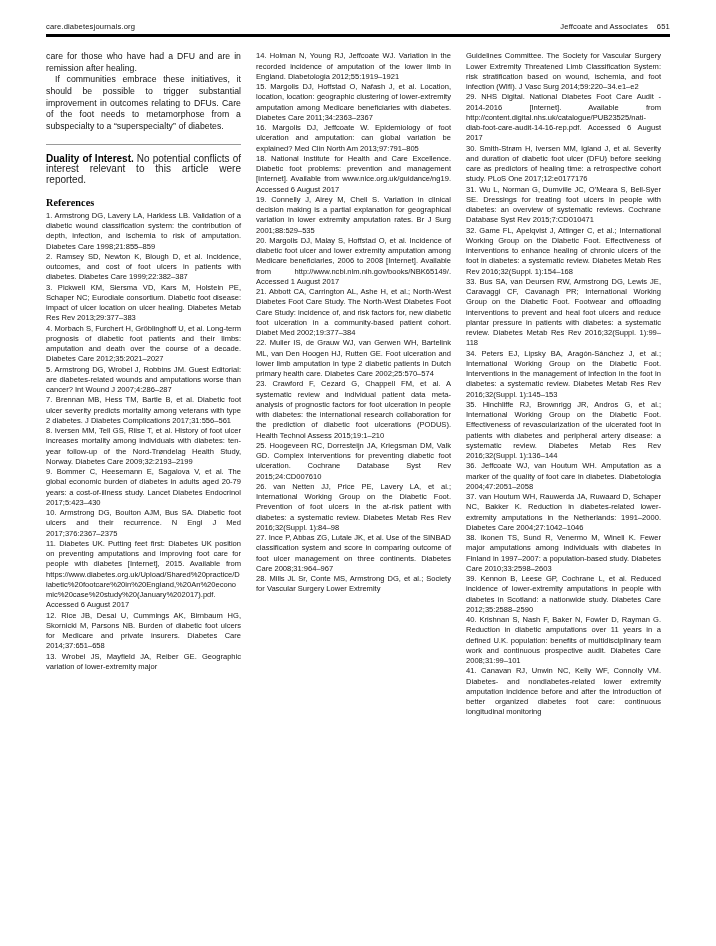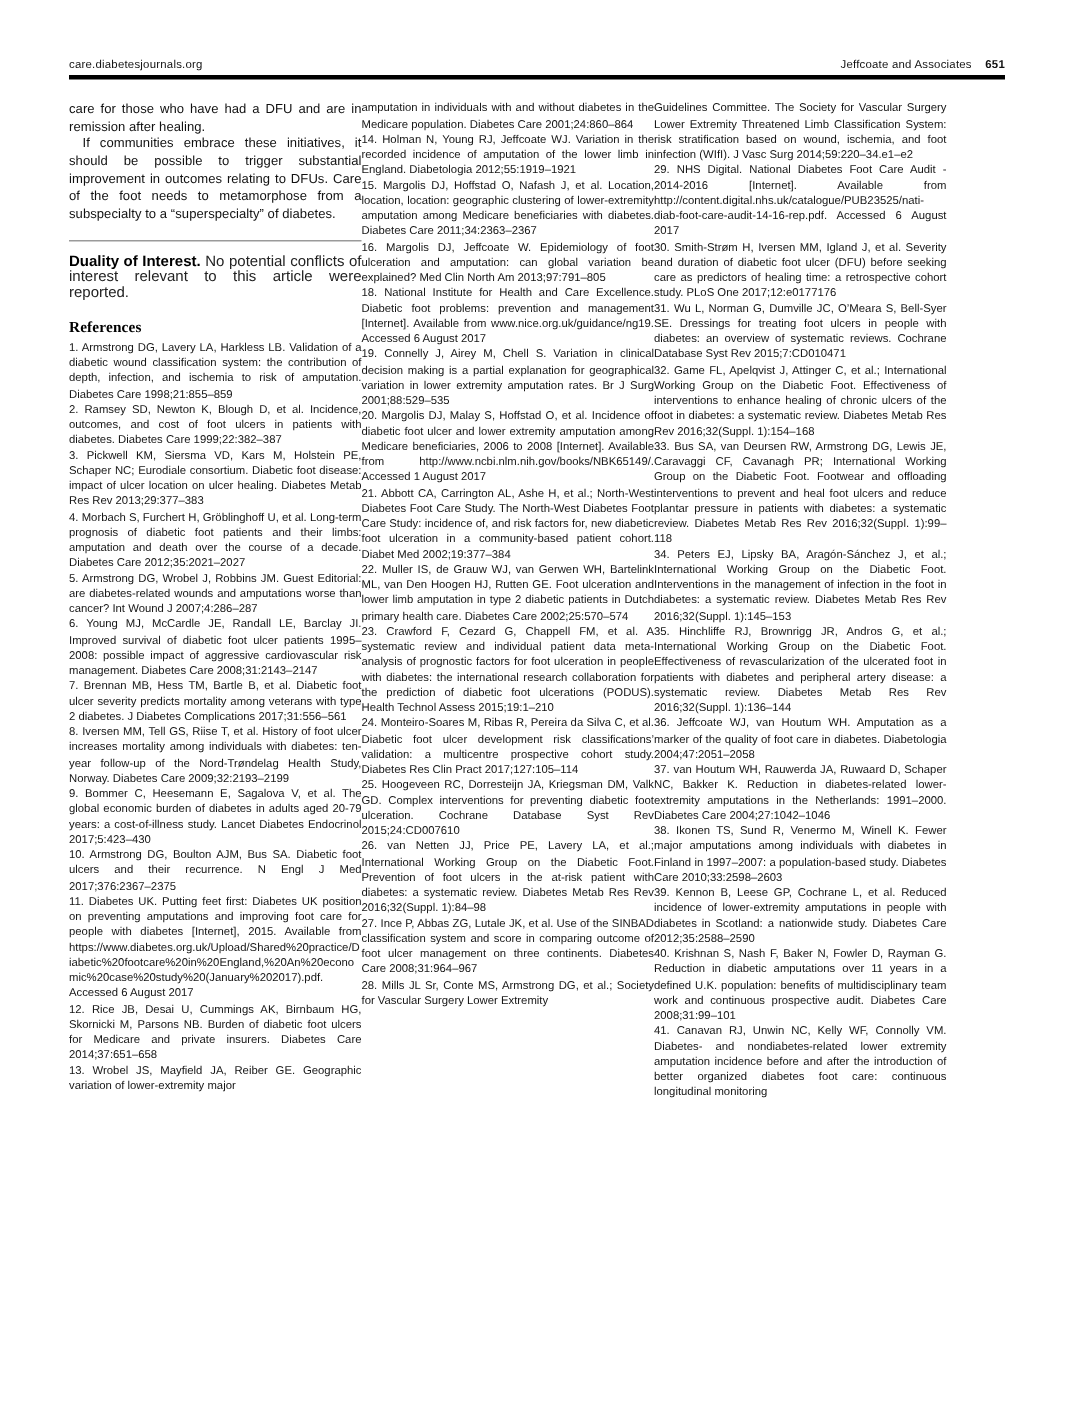--- a/index.html
+++ b/index.html
@@ -31,33 +31,32 @@
     letter-spacing: 0.02em;
     color: #111;
     padding-bottom: 3px;
   }
   .runhead .left { white-space: nowrap; text-align: right; }
   .runhead .right {
     white-space: nowrap;
     display: flex;
     gap: 9px;
     align-items: center;
-    margin-top: 16px;
   }
-  .runhead .pageno { font-weight: 700; }
+  .runhead .pageno { font-weight: 400; }
   .rule {
     height: 3.4px;
     background: #000000;
     width: 100%;
     margin-bottom: 14px;
   }
   
   .cols {
     display: flex;
-    gap: 0;
+    gap: 15px;
     align-items: flex-start;
   }
   .col {
     width: 195px;
     flex: 0 0 195px;
   }
   
   .body-par {
     font-size: 8.7px;
     line-height: 11.55px;
@@ -128,44 +127,41 @@
       <p class="doi"><b>Duality of Interest.</b><span> No potential conflicts of interest relevant to this article were reported.</span></p>
 
       <p class="refs-head">References</p>
 
       <div class="ref-list">
         <p class="ref">1. Armstrong DG, Lavery LA, Harkless LB. Validation of a diabetic wound classification system: the contribution of depth, infection, and ischemia to risk of amputation. Diabetes Care 1998;21:855–859</p>
         <p class="ref">2. Ramsey SD, Newton K, Blough D, et al. Incidence, outcomes, and cost of foot ulcers in patients with diabetes. Diabetes Care 1999;22:382–387</p>
         <p class="ref">3. Pickwell KM, Siersma VD, Kars M, Holstein PE, Schaper NC; Eurodiale consortium. Diabetic foot disease: impact of ulcer location on ulcer healing. Diabetes Metab Res Rev 2013;29:377–383</p>
         <p class="ref">4. Morbach S, Furchert H, Gröblinghoff U, et al. Long-term prognosis of diabetic foot patients and their limbs: amputation and death over the course of a decade. Diabetes Care 2012;35:2021–2027</p>
         <p class="ref">5. Armstrong DG, Wrobel J, Robbins JM. Guest Editorial: are diabetes-related wounds and amputations worse than cancer? Int Wound J 2007;4:286–287</p>
-        <p class="ref">6. Young MJ, McCardle JE, Randall LE, Barclay JI. Improved survival of diabetic foot ulcer patients 1995–2008: possible impact of aggressive cardiovascular risk management. Diabetes Care 2008;31:2143–2147</p>
         <p class="ref">7. Brennan MB, Hess TM, Bartle B, et al. Diabetic foot ulcer severity predicts mortality among veterans with type 2 diabetes. J Diabetes Complications 2017;31:556–561</p>
         <p class="ref">8. Iversen MM, Tell GS, Riise T, et al. History of foot ulcer increases mortality among individuals with diabetes: ten-year follow-up of the Nord-Trøndelag Health Study, Norway. Diabetes Care 2009;32:2193–2199</p>
         <p class="ref">9. Bommer C, Heesemann E, Sagalova V, et al. The global economic burden of diabetes in adults aged 20-79 years: a cost-of-illness study. Lancet Diabetes Endocrinol 2017;5:423–430</p>
         <p class="ref">10. Armstrong DG, Boulton AJM, Bus SA. Diabetic foot ulcers and their recurrence. N Engl J Med 2017;376:2367–2375</p>
         <p class="ref">11. Diabetes UK. Putting feet first: Diabetes UK position on preventing amputations and improving foot care for people with diabetes [Internet], 2015. Available from https://www.diabetes.org.uk/Upload/Shared%20practice/Diabetic%20footcare%20in%20England,%20An%20economic%20case%20study%20(January%202017).pdf. Accessed 6 August 2017</p>
         <p class="ref">12. Rice JB, Desai U, Cummings AK, Birnbaum HG, Skornicki M, Parsons NB. Burden of diabetic foot ulcers for Medicare and private insurers. Diabetes Care 2014;37:651–658</p>
         <p class="ref">13. Wrobel JS, Mayfield JA, Reiber GE. Geographic variation of lower-extremity major</p>
       </div>
     </div>
 
     <div class="col">
       <div class="ref-list">
-        <p class="ref">amputation in individuals with and without diabetes in the Medicare population. Diabetes Care 2001;24:860–864</p>
         <p class="ref">14. Holman N, Young RJ, Jeffcoate WJ. Variation in the recorded incidence of amputation of the lower limb in England. Diabetologia 2012;55:1919–1921</p>
         <p class="ref">15. Margolis DJ, Hoffstad O, Nafash J, et al. Location, location, location: geographic clustering of lower-extremity amputation among Medicare beneficiaries with diabetes. Diabetes Care 2011;34:2363–2367</p>
         <p class="ref">16. Margolis DJ, Jeffcoate W. Epidemiology of foot ulceration and amputation: can global variation be explained? Med Clin North Am 2013;97:791–805</p>
         <p class="ref">18. National Institute for Health and Care Excellence. Diabetic foot problems: prevention and management [Internet]. Available from www.nice.org.uk/guidance/ng19. Accessed 6 August 2017</p>
         <p class="ref">19. Connelly J, Airey M, Chell S. Variation in clinical decision making is a partial explanation for geographical variation in lower extremity amputation rates. Br J Surg 2001;88:529–535</p>
         <p class="ref">20. Margolis DJ, Malay S, Hoffstad O, et al. Incidence of diabetic foot ulcer and lower extremity amputation among Medicare beneficiaries, 2006 to 2008 [Internet]. Available from http://www.ncbi.nlm.nih.gov/books/NBK65149/. Accessed 1 August 2017</p>
         <p class="ref">21. Abbott CA, Carrington AL, Ashe H, et al.; North-West Diabetes Foot Care Study. The North-West Diabetes Foot Care Study: incidence of, and risk factors for, new diabetic foot ulceration in a community-based patient cohort. Diabet Med 2002;19:377–384</p>
         <p class="ref">22. Muller IS, de Grauw WJ, van Gerwen WH, Bartelink ML, van Den Hoogen HJ, Rutten GE. Foot ulceration and lower limb amputation in type 2 diabetic patients in Dutch primary health care. Diabetes Care 2002;25:570–574</p>
         <p class="ref">23. Crawford F, Cezard G, Chappell FM, et al. A systematic review and individual patient data meta-analysis of prognostic factors for foot ulceration in people with diabetes: the international research collaboration for the prediction of diabetic foot ulcerations (PODUS). Health Technol Assess 2015;19:1–210</p>
-        <p class="ref">24. Monteiro-Soares M, Ribas R, Pereira da Silva C, et al. Diabetic foot ulcer development risk classifications’ validation: a multicentre prospective cohort study. Diabetes Res Clin Pract 2017;127:105–114</p>
         <p class="ref">25. Hoogeveen RC, Dorresteijn JA, Kriegsman DM, Valk GD. Complex interventions for preventing diabetic foot ulceration. Cochrane Database Syst Rev 2015;24:CD007610</p>
         <p class="ref">26. van Netten JJ, Price PE, Lavery LA, et al.; International Working Group on the Diabetic Foot. Prevention of foot ulcers in the at-risk patient with diabetes: a systematic review. Diabetes Metab Res Rev 2016;32(Suppl. 1):84–98</p>
         <p class="ref">27. Ince P, Abbas ZG, Lutale JK, et al. Use of the SINBAD classification system and score in comparing outcome of foot ulcer management on three continents. Diabetes Care 2008;31:964–967</p>
         <p class="ref">28. Mills JL Sr, Conte MS, Armstrong DG, et al.; Society for Vascular Surgery Lower Extremity</p>
       </div>
     </div>
 
     <div class="col">
       <div class="ref-list">
         <p class="ref">Guidelines Committee. The Society for Vascular Surgery Lower Extremity Threatened Limb Classification System: risk stratification based on wound, ischemia, and foot infection (WIfI). J Vasc Surg 2014;59:220–34.e1–e2</p>

